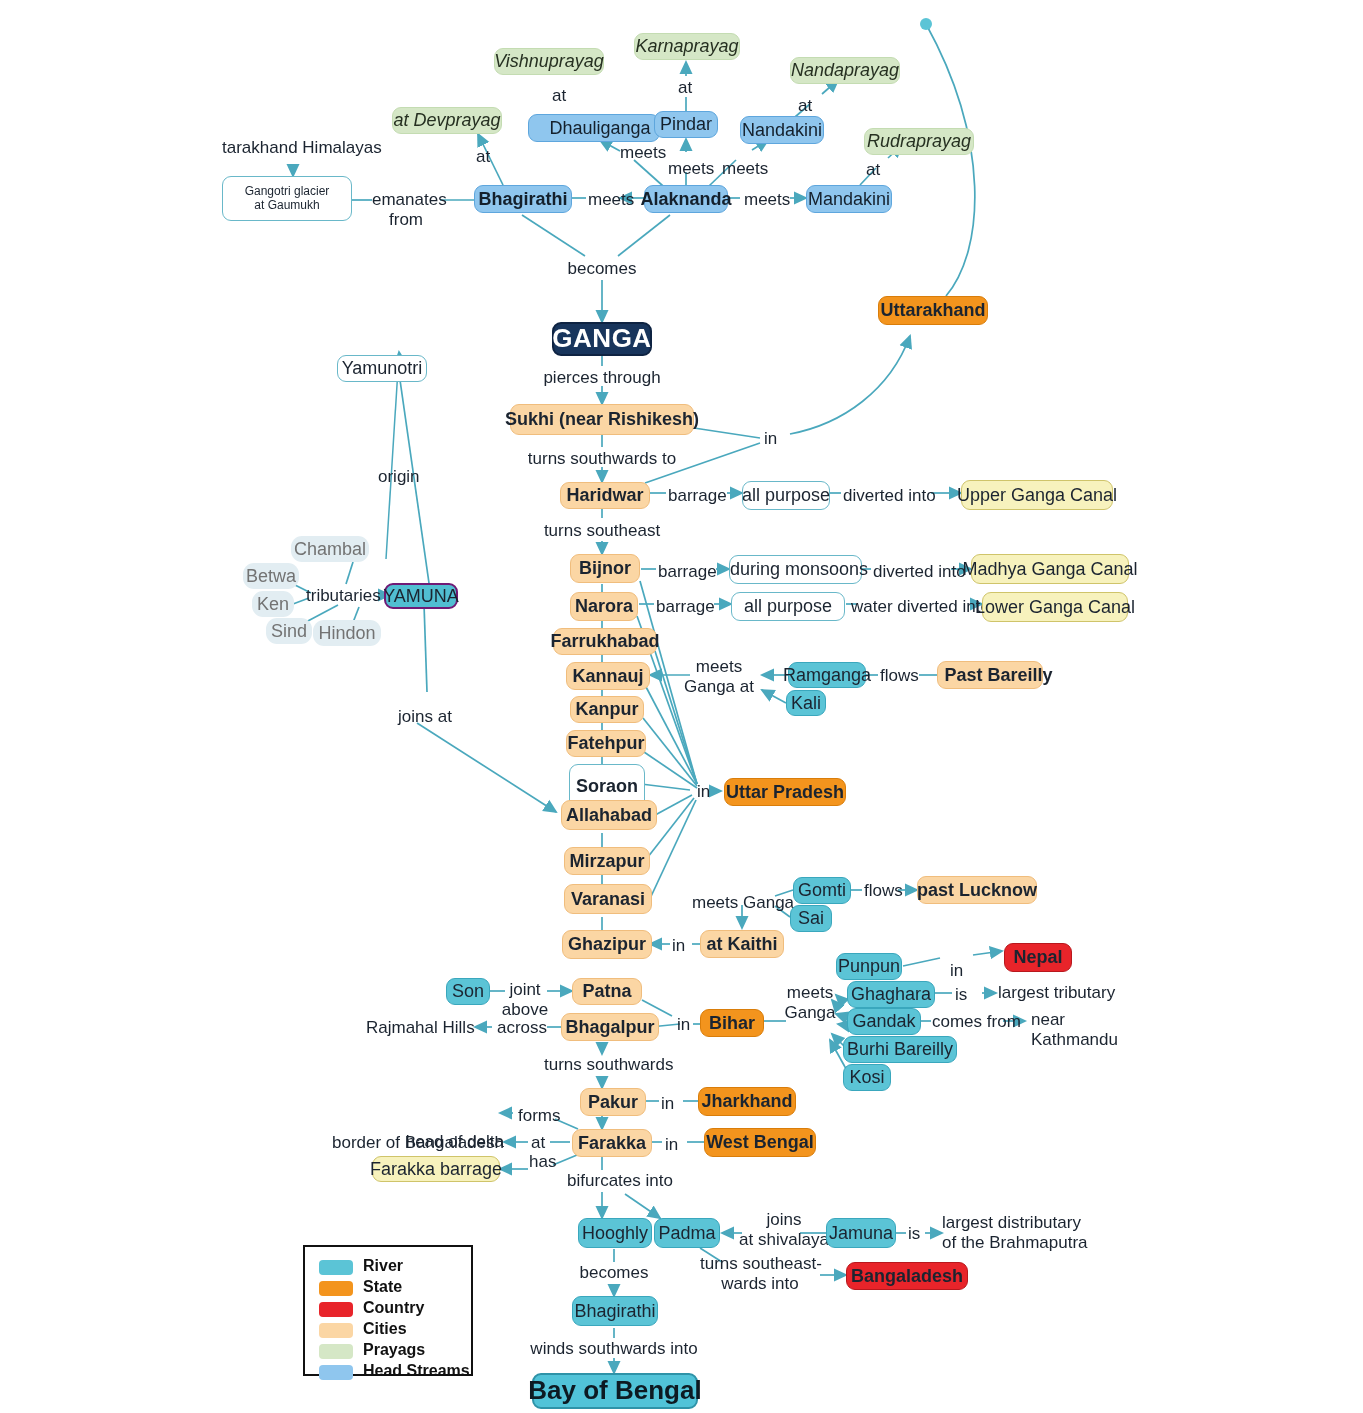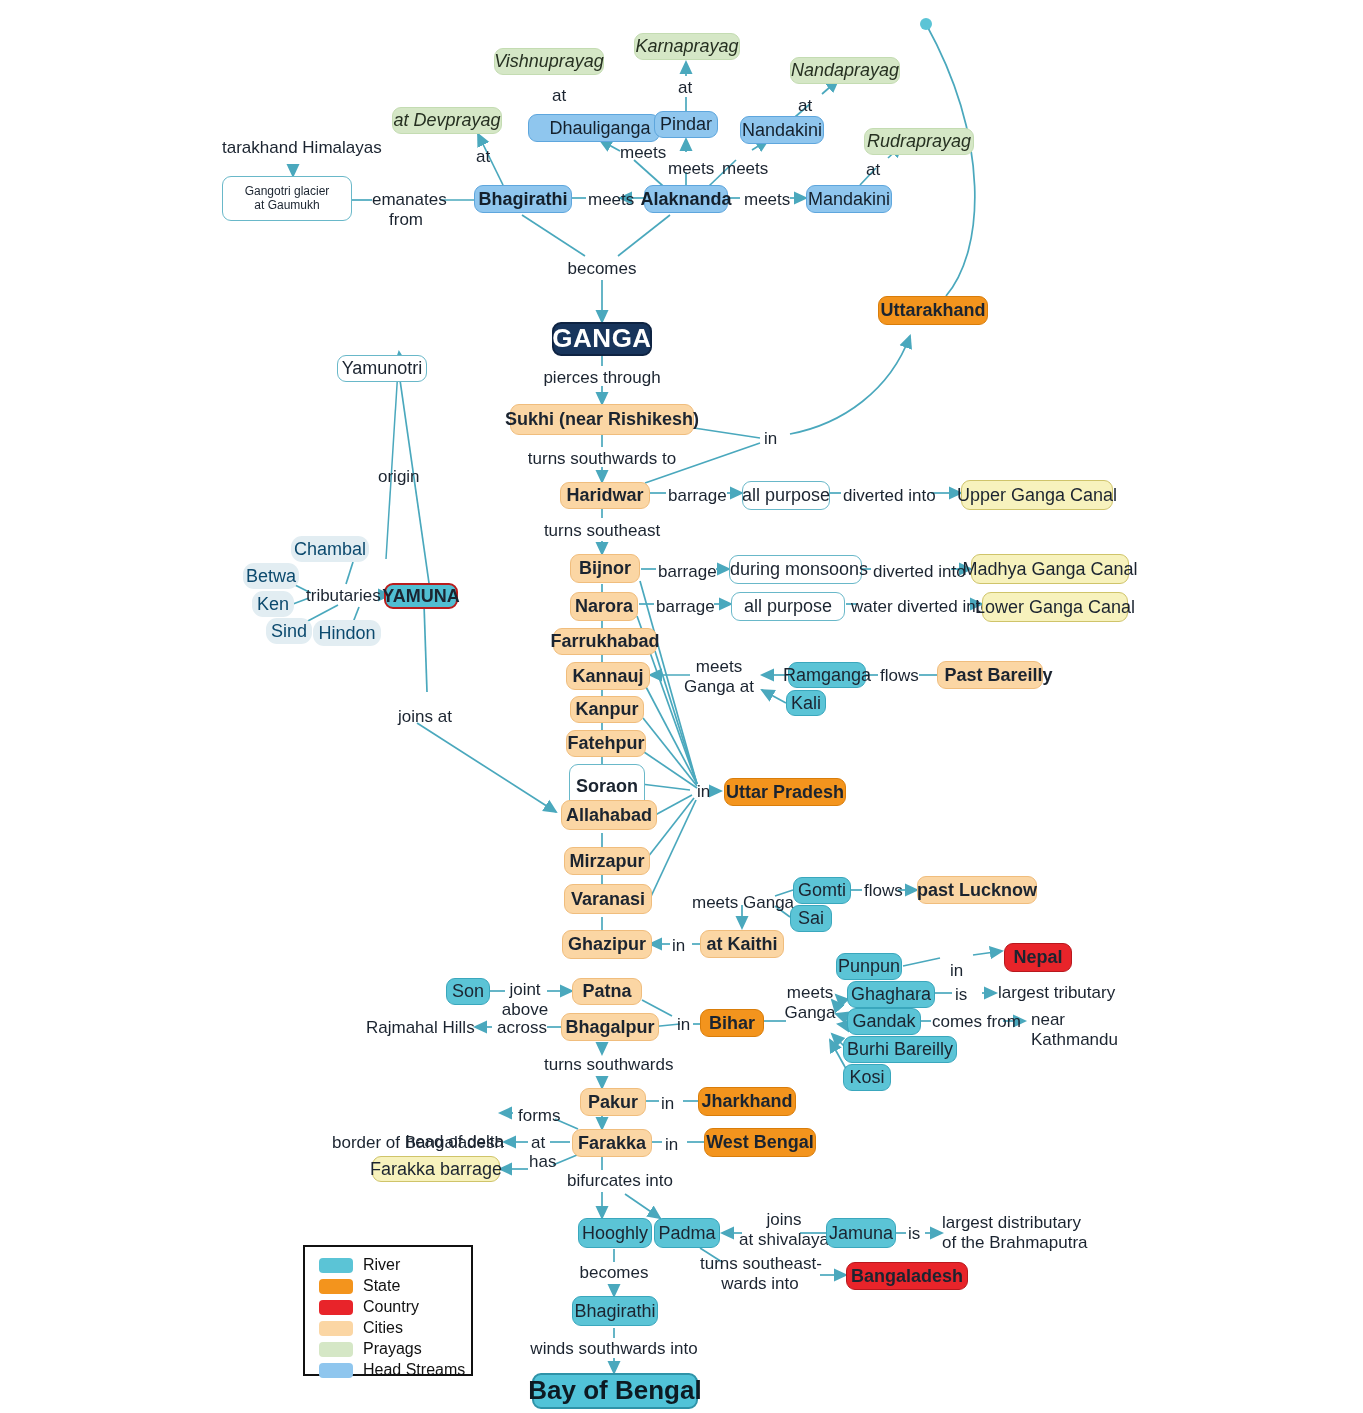--- a/index.html
+++ b/index.html
@@ -4,43 +4,43 @@
 <style>
   html,body{margin:0;padding:0;background:#ffffff;}
   body{font-family:"Liberation Sans", sans-serif;}
   #stage{position:relative;width:1363px;height:1413px;background:#fff;overflow:hidden;}
   svg#wires{position:absolute;left:0;top:0;width:1363px;height:1413px;pointer-events:none;}
 
   .node{position:absolute;box-sizing:border-box;display:flex;align-items:center;justify-content:center;
         text-align:center;line-height:1.12;border-radius:9px;white-space:nowrap;}
   
   .river     {background:#5bc4d6;border:1.6px solid #3aa7bd;color:#1b2430;font-size:18px;}
-  .river.big {background:#51bed2;border:2px solid #b91c1c;font-weight:bold;}
+  .river.big {background:#51bed2;border:2px solid #701a75;font-weight:normal;}
   .state     {background:#f3941d;border:1.6px solid #d97d0a;color:#1b2430;font-weight:bold;font-size:18px;}
   .country   {background:#e8242a;border:1.6px solid #b8181d;color:#1b2430;font-weight:bold;font-size:18px;}
   .city      {background:#fbd6a4;border:1.6px solid #f0bd7d;color:#1b2430;font-weight:bold;font-size:18px;}
   .prayag    {background:#d5e7c6;border:1.6px solid #c4dcb2;color:#263021;font-style:italic;font-size:18px;}
   .head      {background:#8fc6ee;border:1.6px solid #5ea6dd;color:#14202c;font-size:18px;}
   .head.bold {font-weight:bold;}
   .canal     {background:#f7f2bd;border:1.6px solid #cfc46a;color:#1b2430;font-size:18px;}
   .plainbox  {background:#ffffff;border:1.6px solid #69b8c9;color:#1b2430;font-size:18px;}
   .plainbox.b{font-weight:bold;}
-  .trib      {background:#e2edf2;border:none;color:#0c4a6e;font-size:18px;border-radius:11px;}
+  .trib      {background:#e2edf2;border:none;color:#737373;font-size:18px;border-radius:11px;}
   .ganga     {background:#18355c;border:2px solid #0e2342;color:#ffffff;font-weight:bold;font-size:26px;letter-spacing:.5px;}
   .bay       {background:#51c3d8;border:2px solid #2e93a8;color:#0d1a22;font-weight:bold;font-size:26px;}
 
   
   .lbl{position:absolute;color:#1b2430;font-size:17px;line-height:1.18;white-space:nowrap;}
   .lbl.ctr{text-align:center;}
   .lbl.rgt{text-align:right;}
 
   
   #legend{position:absolute;left:303px;top:1245px;width:170px;height:131px;background:#fff;
           border:2.5px solid #111;box-sizing:border-box;padding:8px 0 0 14px;}
-  .lg-row{display:flex;align-items:center;height:20px;margin-bottom:1px;}
+  .lg-row{display:flex;align-items:flex-end;height:20px;margin-bottom:1px;font-weight:bold;}
   .lg-sw{width:34px;height:15px;border-radius:4px;margin-right:10px;flex:0 0 auto;}
   .lg-tx{font-size:16px;color:#111;}
 </style>
 </head>
 <body>
 
 <div id="stage">
 
   <svg id="wires" viewBox="0 0 1363 1413">
     <defs>

